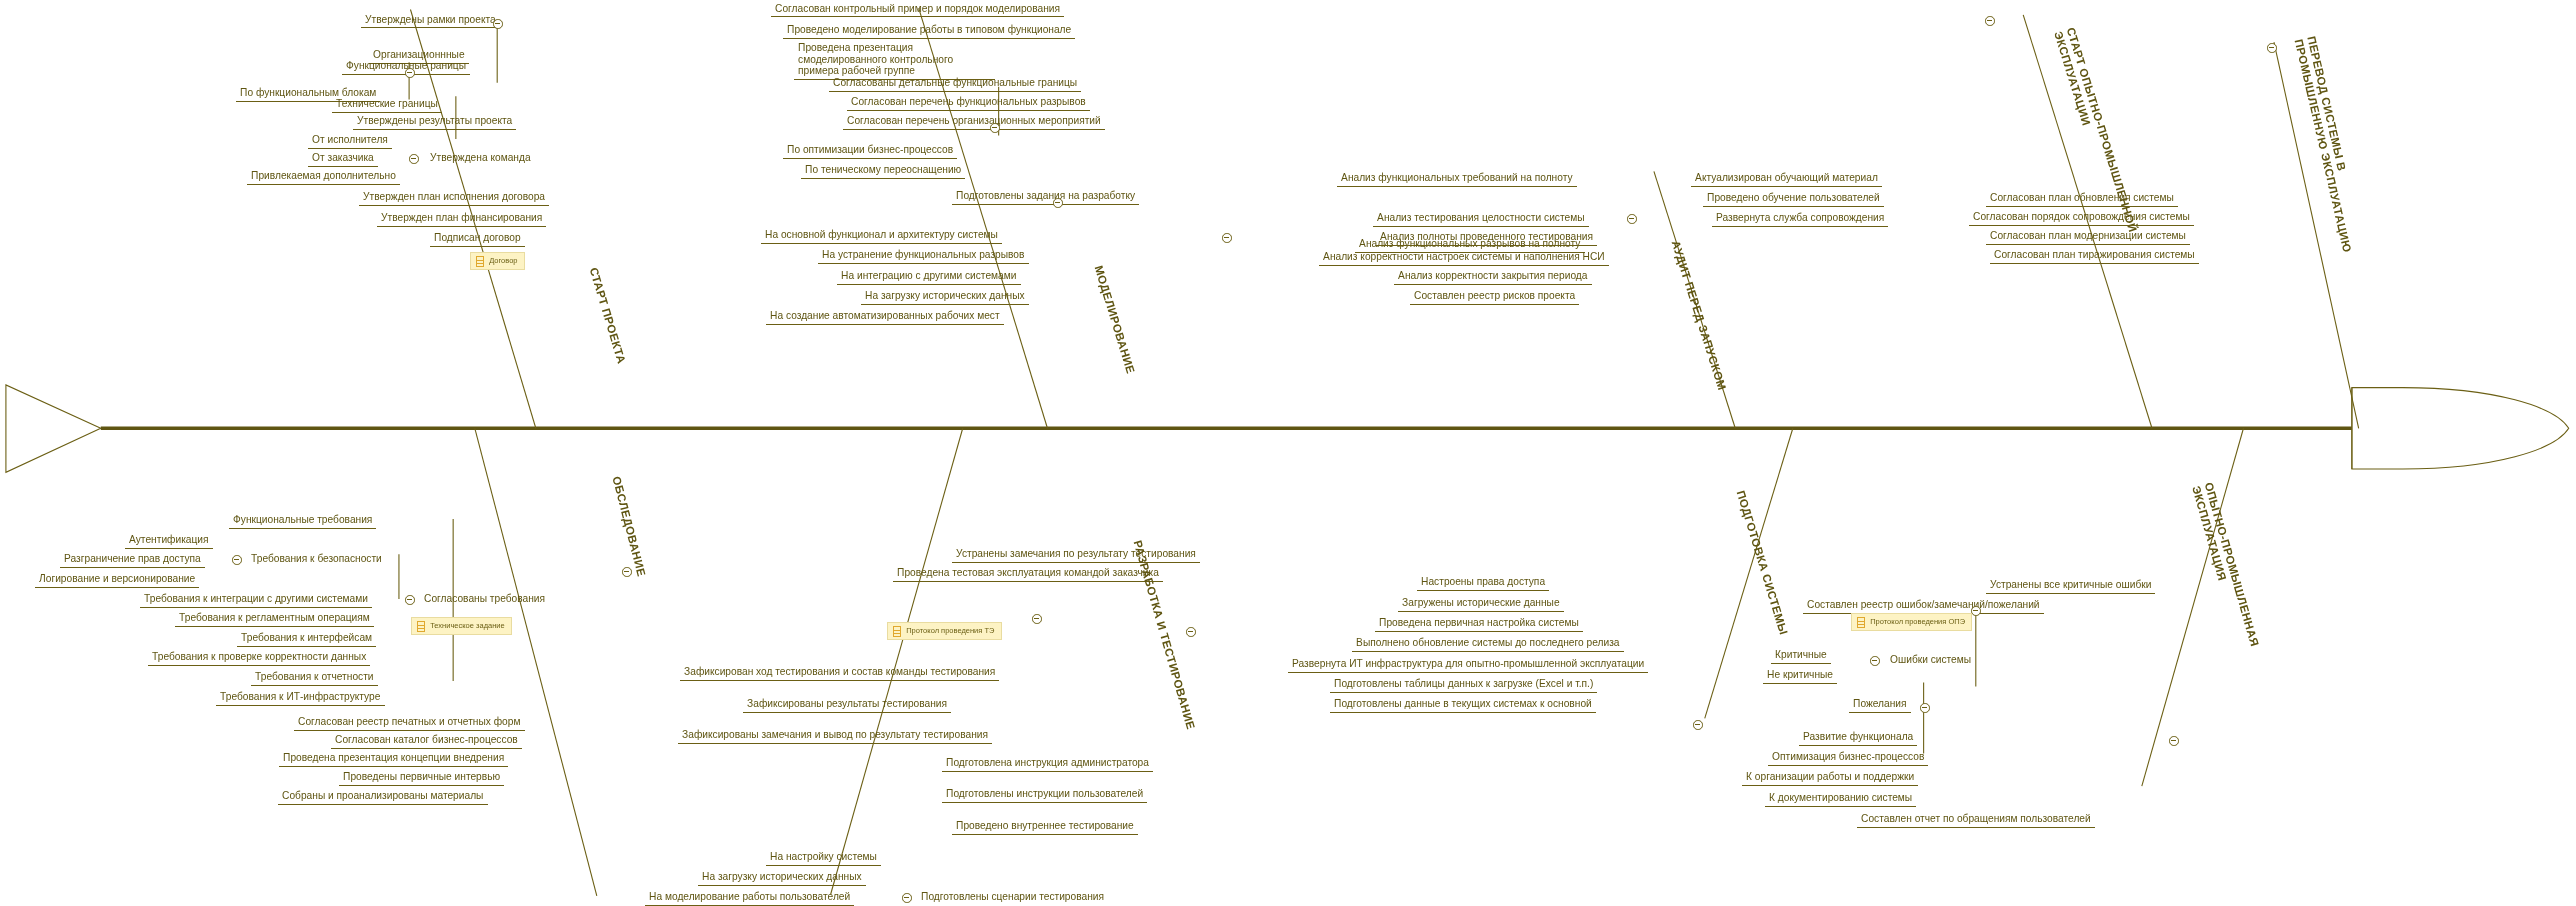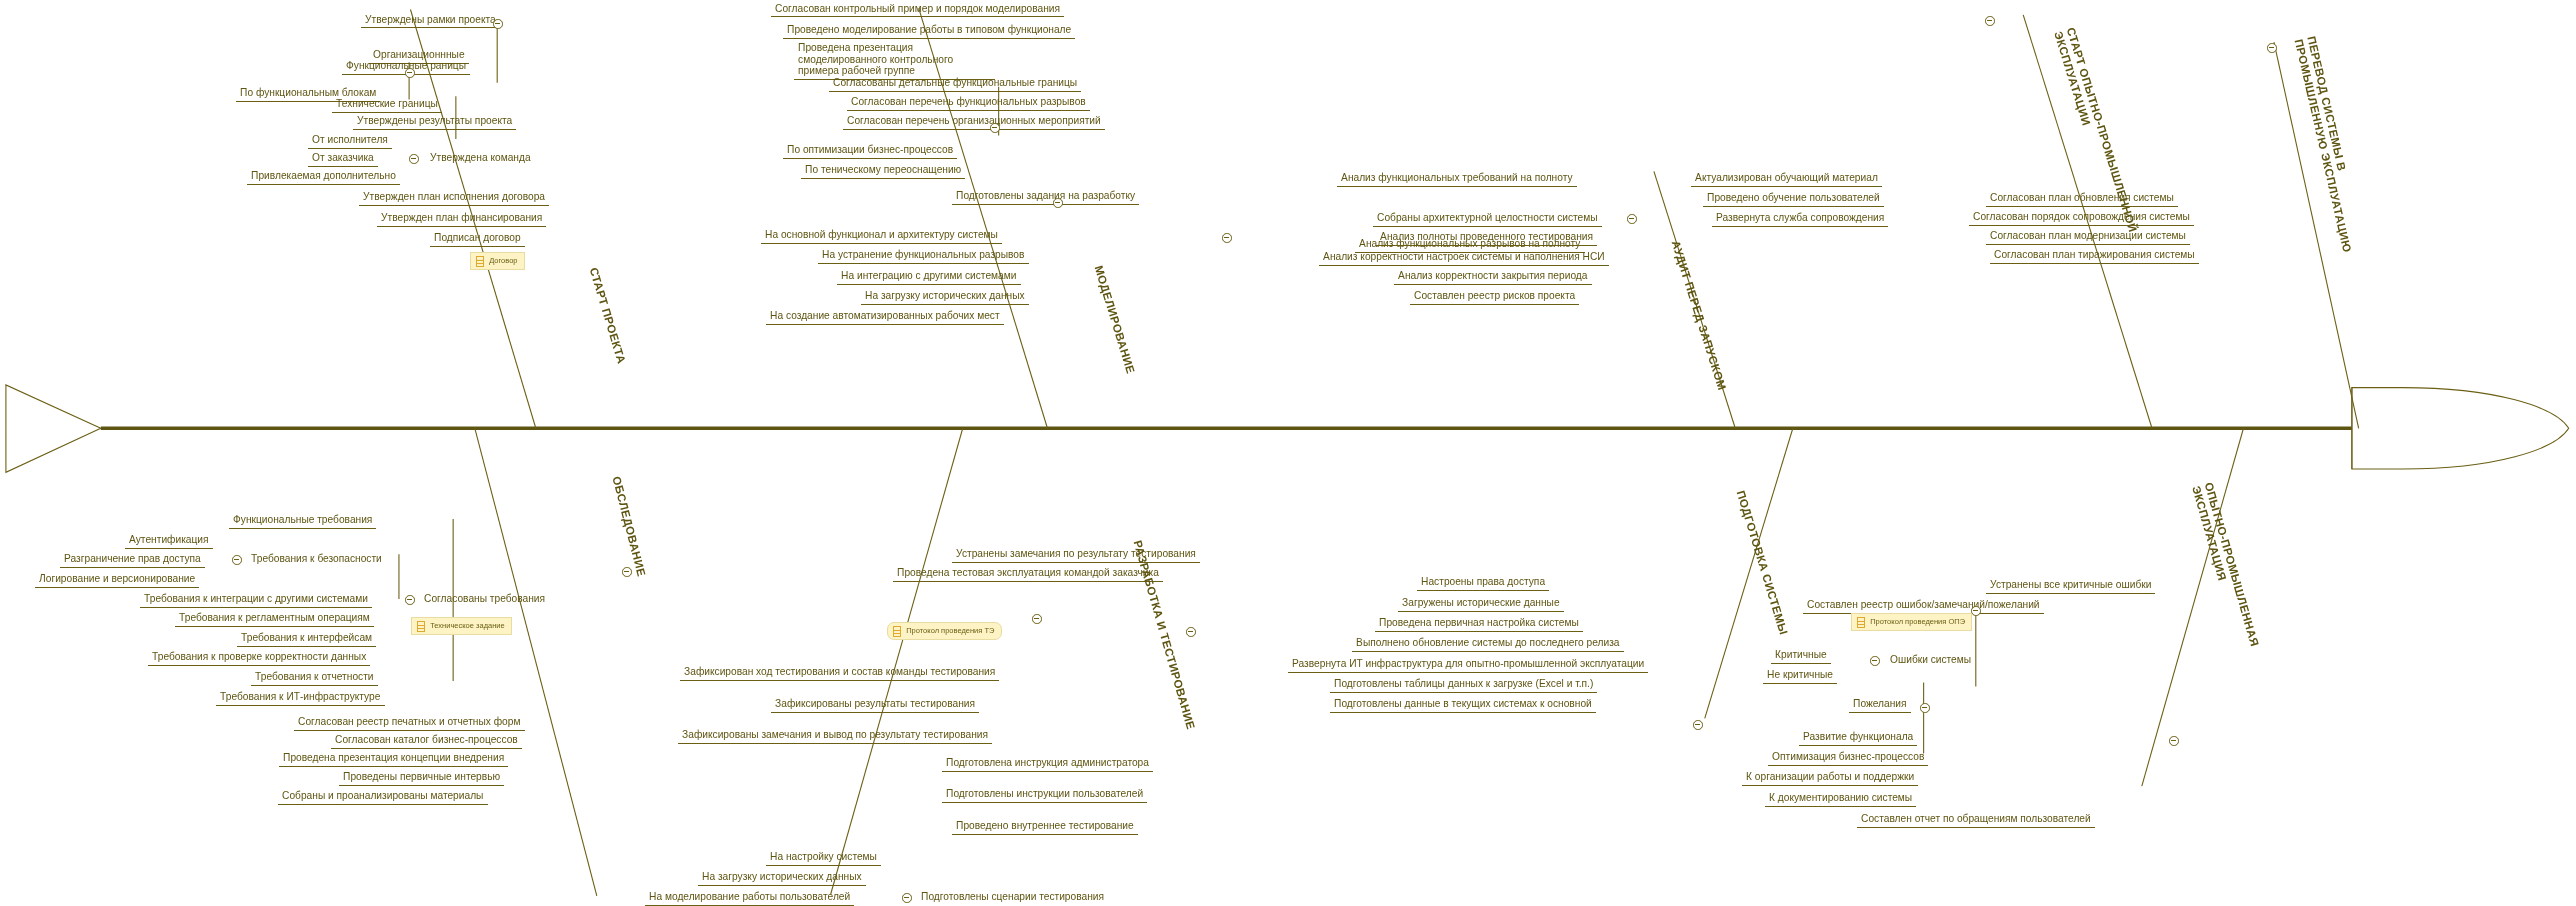--- a/index.html
+++ b/index.html
@@ -140,21 +140,21 @@
   <div class="leaf r" style="left:761px;top:229px;">На основной функционал и архитектуру системы</div>
   <div class="leaf r" style="left:818px;top:249px;">На устранение функциональных разрывов</div>
   <div class="leaf r" style="left:837px;top:270px;">На интеграцию с другими системами</div>
   <div class="leaf r" style="left:861px;top:290px;">На загрузку исторических данных</div>
   <div class="leaf r" style="left:766px;top:310px;">На создание автоматизированных рабочих мест</div>
   <div class="knob" style="left:1222px;top:233px;"></div>
   <div class="bone-title" style="left:1104px;top:264px;transform:rotate(73deg);">МОДЕЛИРОВАНИЕ</div>
 
   <div class="leaf r" style="left:1337px;top:172px;">Анализ функциональных требований на полноту</div>
   <div class="leaf r" style="left:1355px;top:192px;margin-top:46px;">Анализ функциональных разрывов на полноту</div>
-  <div class="leaf r" style="left:1373px;top:212px;">Собраны архитектурной целостности системы</div>
+  <div class="leaf r" style="left:1373px;top:212px;">Анализ тестирования целостности системы</div>
   <div class="knob" style="left:1627px;top:214px;"></div>
   <div class="leaf r" style="left:1376px;top:231px;">Анализ полноты проведенного тестирования</div>
   <div class="leaf r" style="left:1319px;top:251px;">Анализ корректности настроек системы и наполнения НСИ</div>
   <div class="leaf r" style="left:1394px;top:270px;">Анализ корректности закрытия периода</div>
   <div class="leaf r" style="left:1410px;top:290px;">Составлен реестр рисков проекта</div>
   <div class="bone-title" style="left:1681px;top:239px;transform:rotate(72.4deg);">АУДИТ ПЕРЕД ЗАПУСКОМ</div>
 
   <div class="leaf r" style="left:1691px;top:172px;">Актуализирован обучающий материал</div>
   <div class="leaf r" style="left:1703px;top:192px;">Проведено обучение пользователей</div>
   <div class="leaf r" style="left:1712px;top:212px;">Развернута служба сопровождения</div>
@@ -194,30 +194,30 @@
   <div class="leaf r" style="left:331px;top:734px;">Согласован каталог бизнес-процессов</div>
   <div class="leaf r" style="left:279px;top:752px;">Проведена презентация концепции внедрения</div>
   <div class="leaf r" style="left:339px;top:771px;">Проведены первичные интервью</div>
   <div class="leaf r" style="left:278px;top:790px;">Собраны и проанализированы материалы</div>
   <div class="knob" style="left:622px;top:567px;"></div>
   <div class="bone-title" style="left:622px;top:475px;transform:rotate(75.5deg);">ОБСЛЕДОВАНИЕ</div>
 
   <div class="leaf r" style="left:952px;top:548px;">Устранены замечания по результату тестирования</div>
   <div class="leaf r" style="left:893px;top:567px;">Проведена тестовая эксплуатация командой заказчика</div>
   <div class="knob" style="left:1032px;top:614px;"></div>
-  <div class="note" style="left:887px;top:622px;border-radius:7px;">
+  <div class="note" style="left:887px;top:622px;">
     <span class="nicon">
         <i></i>
         <i></i>
         <i></i>
       </span>
     <span>Протокол проведения ТЭ</span>
   </div>
   <div class="leaf r" style="left:680px;top:666px;">Зафиксирован ход тестирования и состав команды тестирования</div>
-  <div class="leaf r" style="left:771px;top:698px;text-align:center;">Зафиксированы результаты тестирования</div>
+  <div class="leaf r" style="left:743px;top:698px;text-align:center;">Зафиксированы результаты тестирования</div>
   <div class="leaf r" style="left:678px;top:729px;">Зафиксированы замечания и вывод по результату тестирования</div>
   <div class="leaf r" style="left:942px;top:757px;">Подготовлена инструкция администратора</div>
   <div class="leaf r" style="left:942px;top:788px;">Подготовлены инструкции пользователей</div>
   <div class="leaf r" style="left:952px;top:820px;">Проведено внутреннее тестирование</div>
   <div class="leaf r" style="left:766px;top:851px;">На настройку системы</div>
   <div class="leaf r" style="left:698px;top:871px;">На загрузку исторических данных</div>
   <div class="leaf r" style="left:645px;top:891px;">На моделирование работы пользователей</div>
   <div class="knob" style="left:902px;top:893px;"></div>
   <div class="leaf l" style="left:917px;top:891px;border-bottom:none;">Подготовлены сценарии тестирования</div>
 

